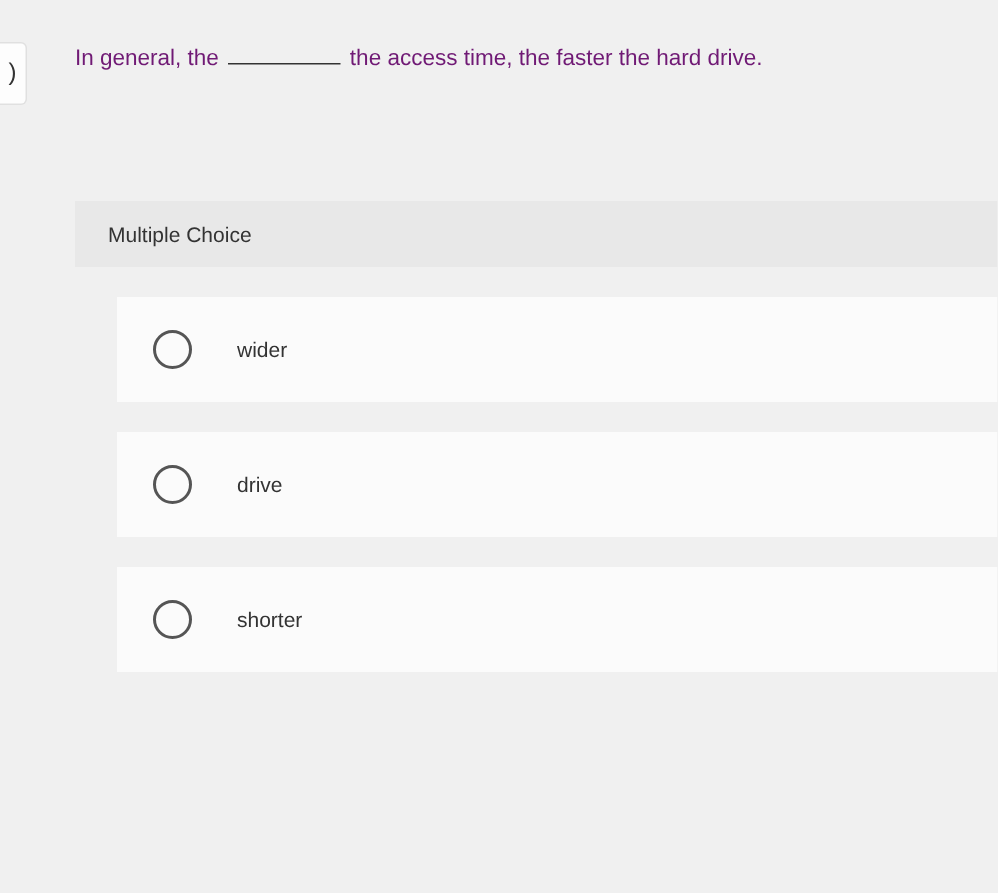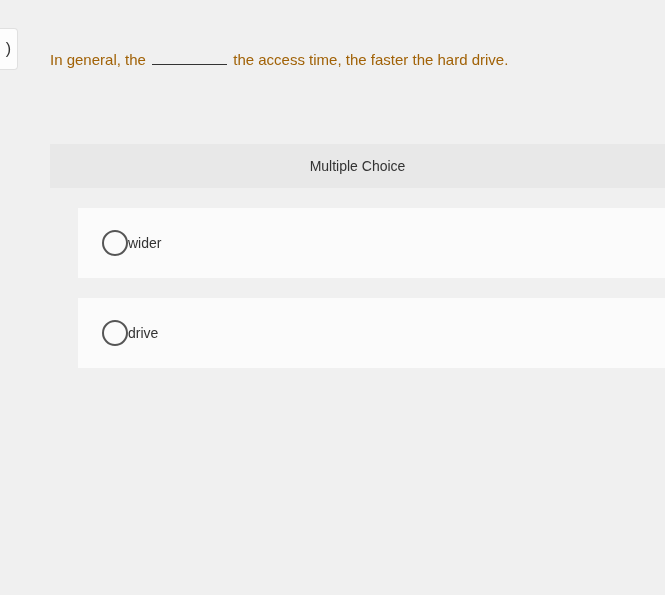--- a/index.html
+++ b/index.html
@@ -28,53 +28,53 @@
       display: flex;
       align-items: center;
       justify-content: flex-end;
       padding-right: 6px;
       font-size: 16px;
       color: #333;
     }
     .question-text {
       position: absolute;
       left: 50px;
-      top: 51px;
+      top: 30px;
       font-size: 15px;
-      color: #a16207;
+      color: #701a75;
     }
     .blank {
       display: inline-block;
       border-bottom: 1px solid #333;
       width: 75px;
       vertical-align: baseline;
       margin: 0 2px;
     }
     .mc-section {
       position: absolute;
       left: 50px;
-      top: 144px;
+      top: 134px;
       right: 0;
-      text-align: center;
     }
     .mc-header {
       background: #e8e8e8;
       padding: 14px 22px;
       font-size: 14px;
       color: #333;
     }
     .options {
       margin-top: 20px;
     }
     .option {
       background: #fbfbfb;
       margin: 0 0 20px 28px;
       padding: 22px 24px;
       display: flex;
       align-items: center;
+      gap: 30px;
     }
     .radio {
       width: 26px;
       height: 26px;
       border: 2px solid #555;
       border-radius: 50%;
       flex-shrink: 0;
       cursor: pointer;
     }
     .option-label {
@@ -97,14 +97,18 @@
   <div class="mc-header">Multiple Choice</div>
   <div class="options">
     <div class="option">
       <div class="radio"></div>
       <span class="option-label">wider</span>
     </div>
     <div class="option">
       <div class="radio"></div>
       <span class="option-label">drive</span>
     </div>
+    <div class="option">
+      <div class="radio"></div>
+      <span class="option-label">shorter</span>
+    </div>
   </div>
 </div>
 
 </body></html>

